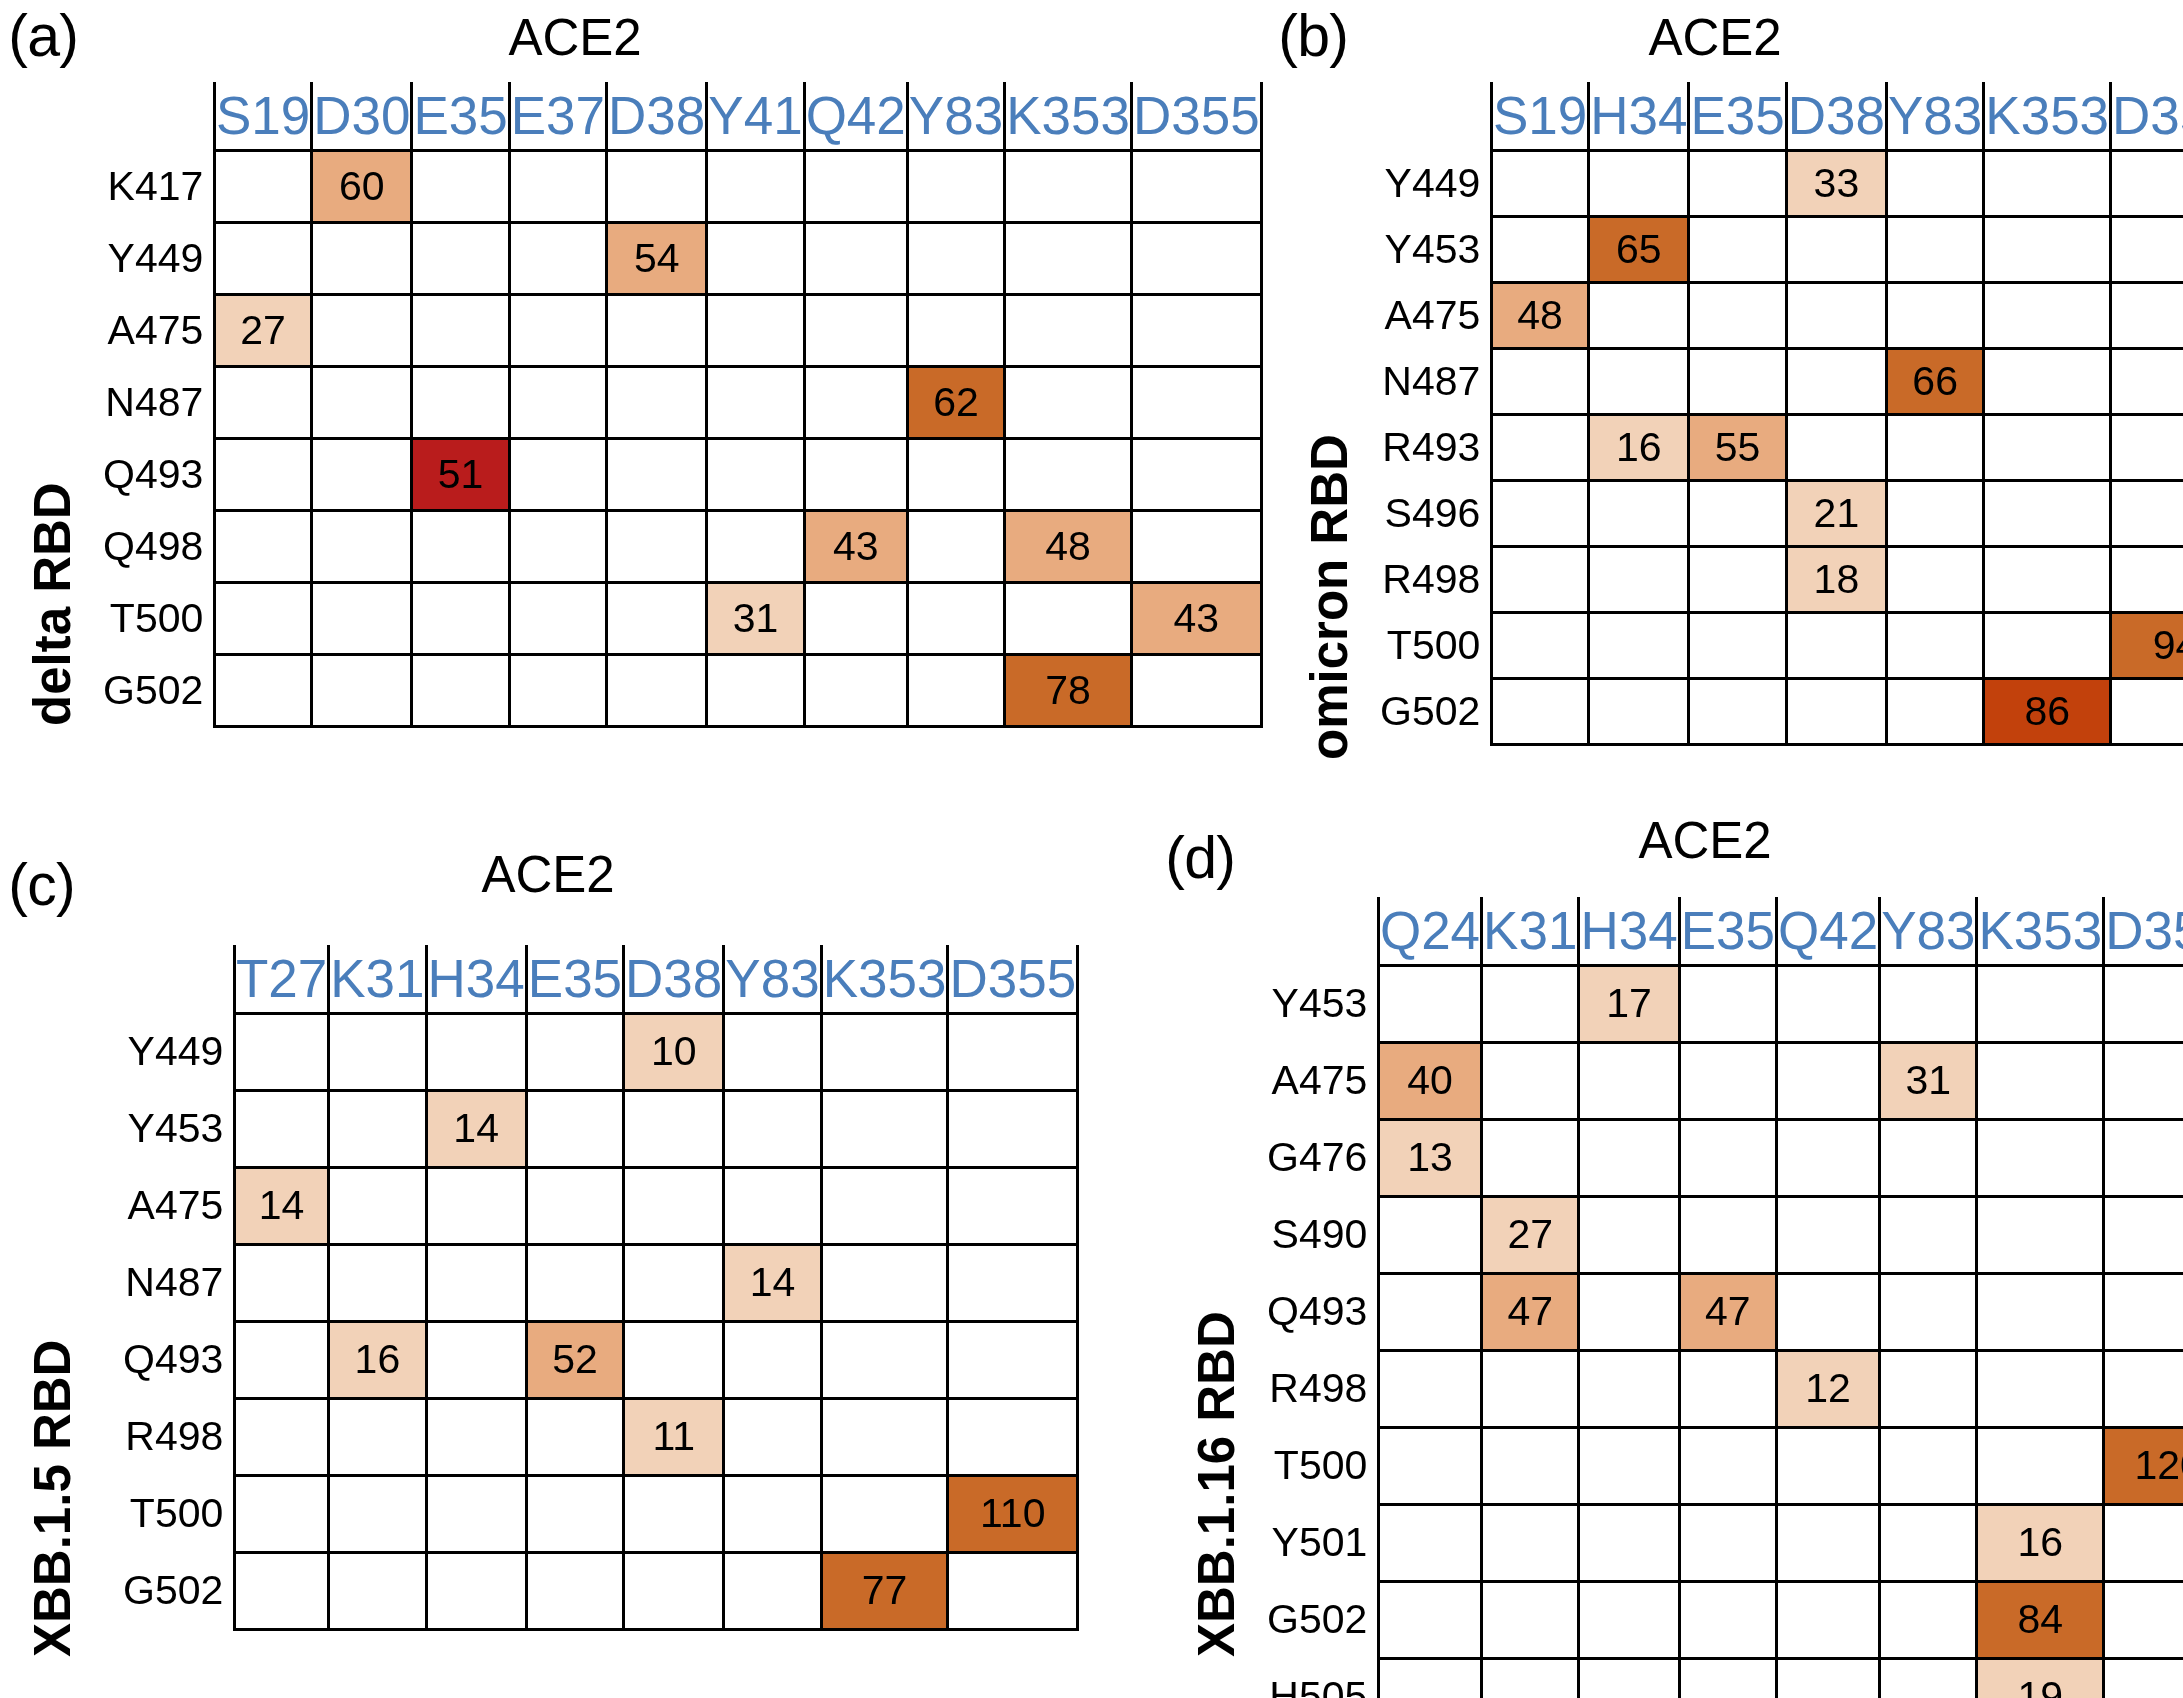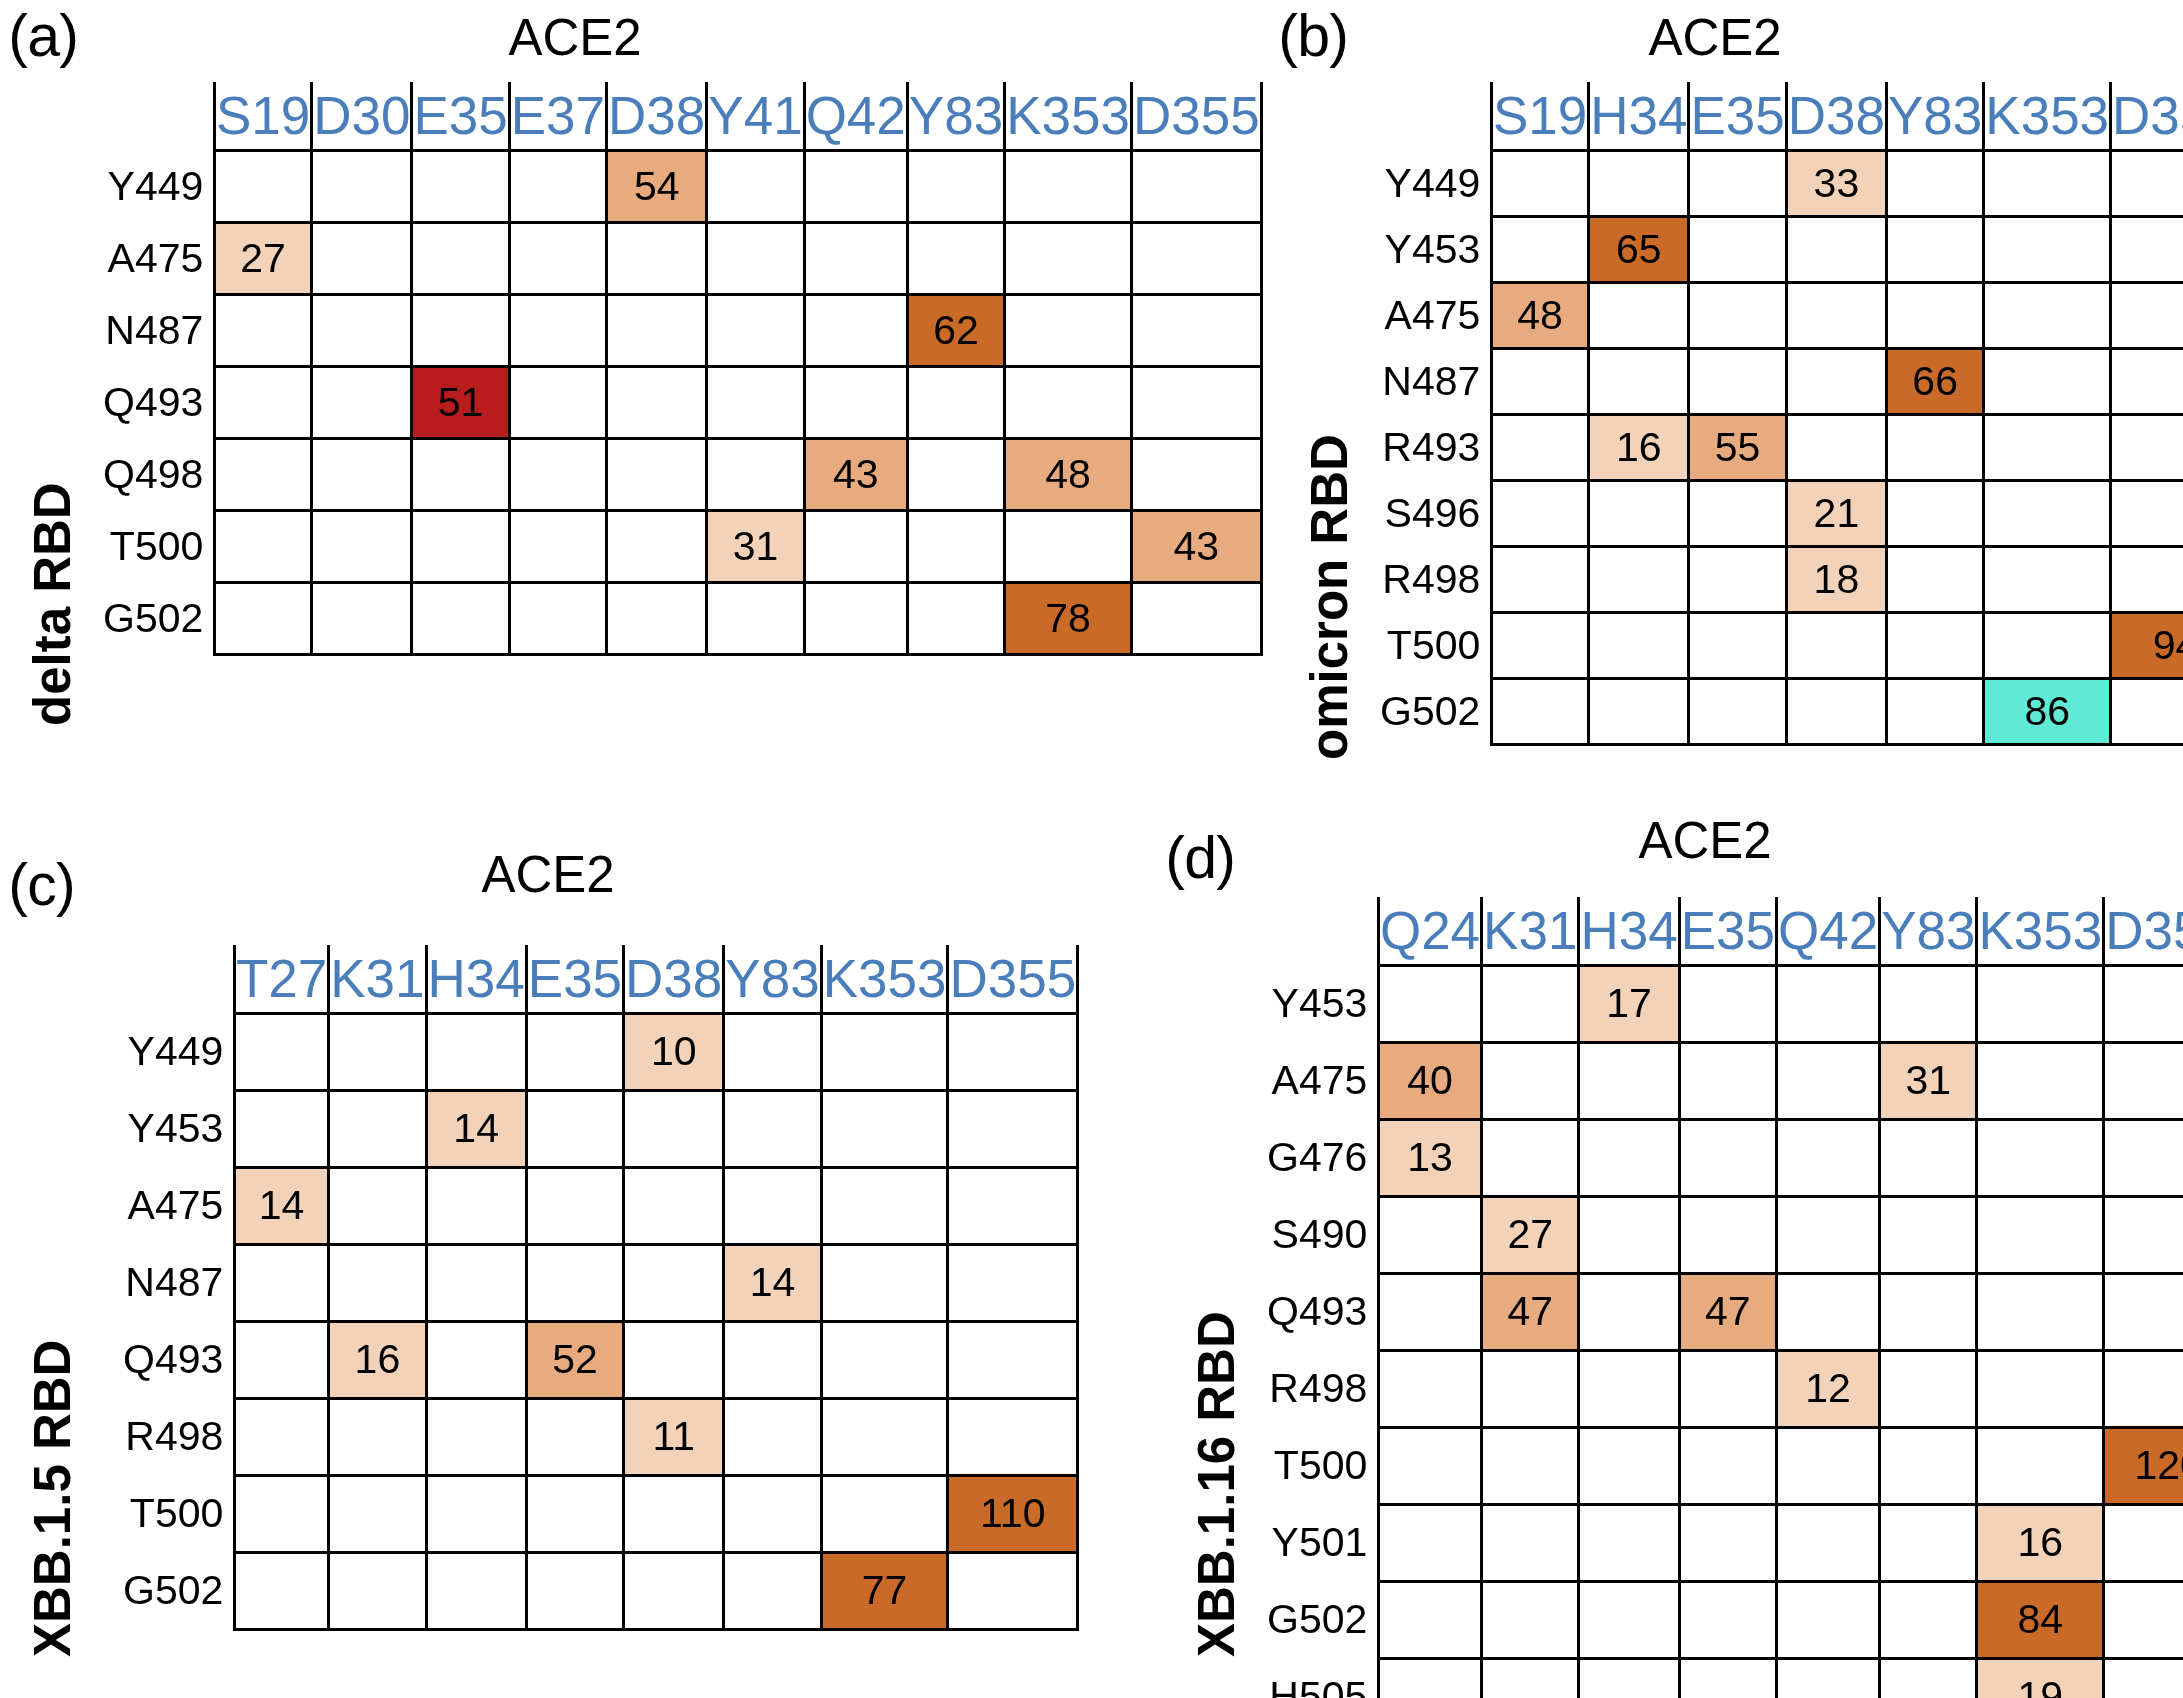--- a/index.html
+++ b/index.html
@@ -138,20 +138,33 @@
             <th class="colhdr">D38</th>
             <th class="colhdr">Y41</th>
             <th class="colhdr">Q42</th>
             <th class="colhdr">Y83</th>
             <th class="colhdr">K353</th>
             <th class="colhdr">D355</th>
           </tr>
         </thead>
         <tbody>
           <tr style="height: 72px;">
+            <td class="rowlab">K417</td>
+            <td class="cell empty"></td>
+            <td class="cell filled" style="background: rgb(232, 171, 127);">60</td>
+            <td class="cell empty"></td>
+            <td class="cell empty"></td>
+            <td class="cell empty"></td>
+            <td class="cell empty"></td>
+            <td class="cell empty"></td>
+            <td class="cell empty"></td>
+            <td class="cell empty"></td>
+            <td class="cell empty"></td>
+          </tr>
+          <tr style="height: 72px;">
             <td class="rowlab">Y449</td>
             <td class="cell empty"></td>
             <td class="cell empty"></td>
             <td class="cell empty"></td>
             <td class="cell empty"></td>
             <td class="cell filled" style="background: rgb(232, 171, 127);">54</td>
             <td class="cell empty"></td>
             <td class="cell empty"></td>
             <td class="cell empty"></td>
             <td class="cell empty"></td>
@@ -349,21 +362,21 @@
             <td class="cell empty"></td>
             <td class="cell filled" style="background: rgb(201, 106, 40);">94</td>
           </tr>
           <tr style="height: 66px;">
             <td class="rowlab">G502</td>
             <td class="cell empty"></td>
             <td class="cell empty"></td>
             <td class="cell empty"></td>
             <td class="cell empty"></td>
             <td class="cell empty"></td>
-            <td class="cell filled" style="background: #5eead4;">86</td>
+            <td class="cell filled" style="background: #c2410c;">86</td>
             <td class="cell empty"></td>
           </tr>
         </tbody>
       </table>
     </div>
 </div>
 
 <div class="panel" style="left:0px; top:842px; width:1068px; height:856px;">
   <div class="panel-letter" style="left:8.2px; top:13.7px;">(c)</div>
   <div class="col-axis-title" style="left:411px; top:6.8px; width:274px;">ACE2</div>

